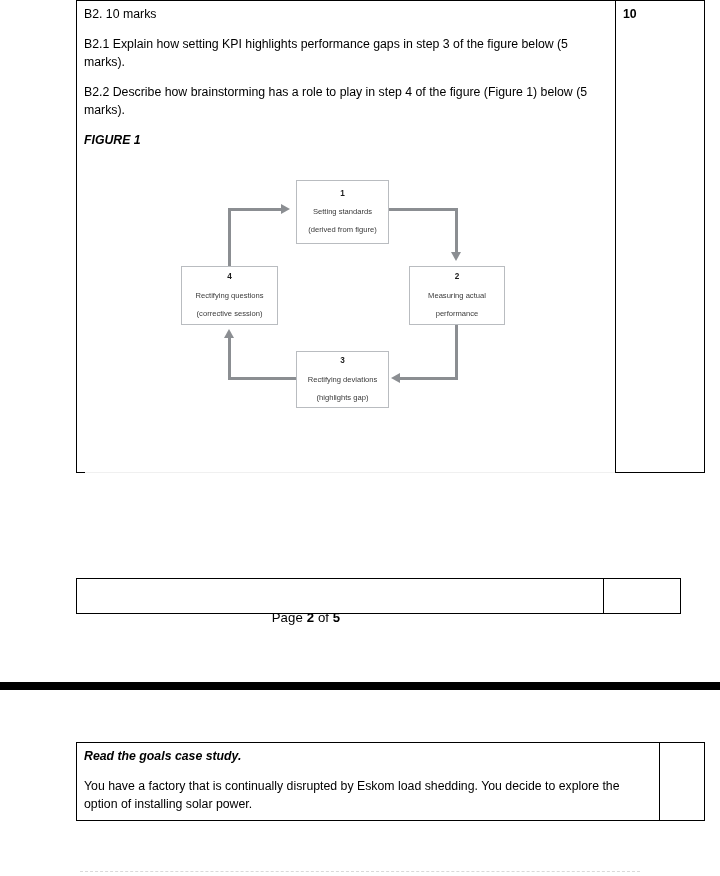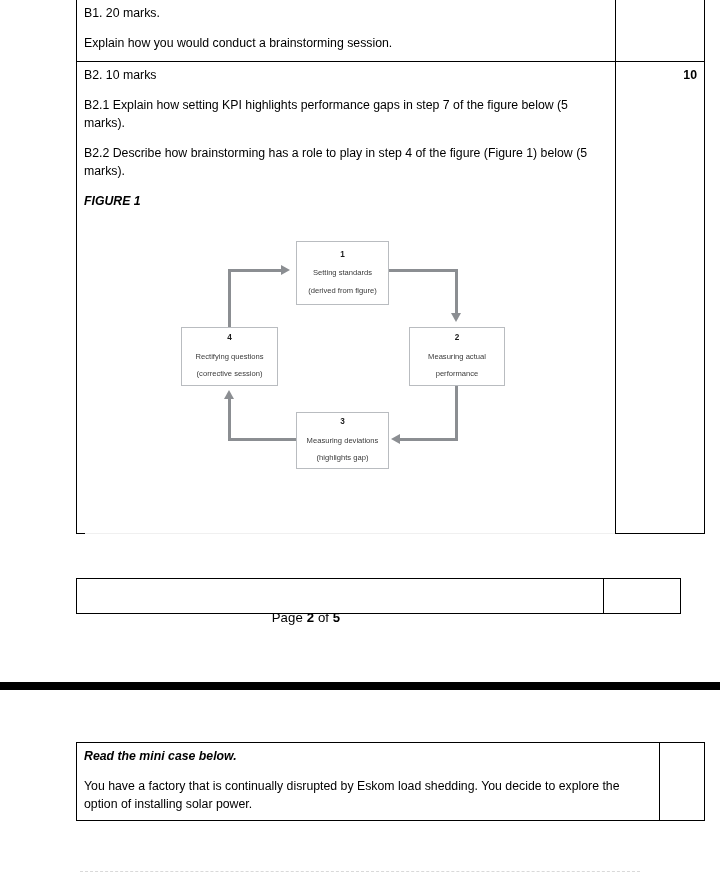--- a/index.html
+++ b/index.html
@@ -36,21 +36,21 @@
     border-bottom: 1.3px solid #000;
     vertical-align: top;
     padding: 5px 7px 8px 7px;
     font-size: 12.3px;
     line-height: 1.42;
   }
   .qtable tr:first-child td { border-top: 1.3px solid #000; }
   .col-main { width: 524px; }
   .col-marks {
     width: 74px;
-    text-align: right;
+    text-align: left;
     font-weight: bold;
     font-size: 12.6px;
   }
 
   
   .qtable tr.row-b1 td { border-top: none; }
 
   
   .qtable tr.row-b2 td.col-main {
     border-bottom: 1.3px solid rgba(0,0,0,0.06);
@@ -197,54 +197,47 @@
     width: 560px;
     border-top: 1.4px dashed #d9d9d9;
   }
 </style>
 </head>
 <body>
 
 <div class="page-top">
   <table class="qtable">
     <tbody>
-      <tr class="row-b1">
-        <td class="col-main">
-          <p class="q">B1. 20 marks.</p>
-          <p class="q">Explain how you would conduct a brainstorming session.</p>
-        </td>
-        <td class="col-marks"></td>
-      </tr>
 
       <tr class="row-b2">
         <td class="col-main">
           <span class="corner-stub"></span>
 
           <p class="q">B2. 10 marks</p>
-          <p class="q">B2.1 Explain how setting KPI highlights performance gaps in step 7 of the figure below (5 marks).</p>
+          <p class="q">B2.1 Explain how setting KPI highlights performance gaps in step 3 of the figure below (5 marks).</p>
           <p class="q">B2.2 Describe how brainstorming has a role to play in step 4 of the figure (Figure 1) below (5 marks).</p>
           <p class="q bold">FIGURE 1</p>
 
           <div class="figure-wrap">
 
             <div class="fig-box" id="fig-box-1">
               <span class="num">1</span>
               <span class="ln">Setting standards</span>
               <span class="ln">(derived from figure)</span>
             </div>
 
             <div class="fig-box" id="fig-box-2">
               <span class="num">2</span>
               <span class="ln">Measuring actual</span>
               <span class="ln">performance</span>
             </div>
 
             <div class="fig-box" id="fig-box-3">
               <span class="num">3</span>
-              <span class="ln">Measuring deviations</span>
+              <span class="ln">Rectifying deviations</span>
               <span class="ln">(highlights gap)</span>
             </div>
 
             <div class="fig-box" id="fig-box-4">
               <span class="num">4</span>
               <span class="ln">Rectifying questions</span>
               <span class="ln">(corrective session)</span>
             </div>
 
             <div class="arrow-line" style="left:305px; top:44px; width:69px; height:3px;"></div>
@@ -286,21 +279,21 @@
   <span>of</span>
   <b>5</b>
 </div>
 
 <div class="black-bar"></div>
 
 <table class="sectionc-table">
   <tbody>
     <tr>
       <td class="col-main">
-        <p class="q bold">Read the mini case below.</p>
+        <p class="q bold">Read the goals case study.</p>
         <p class="q">You have a factory that is continually disrupted by Eskom load shedding. You decide to explore the option of installing solar power.</p>
       </td>
       <td class="col-marks"></td>
     </tr>
   </tbody>
 </table>
 
 <div class="dashed-rule"></div>
 
 </body></html>

